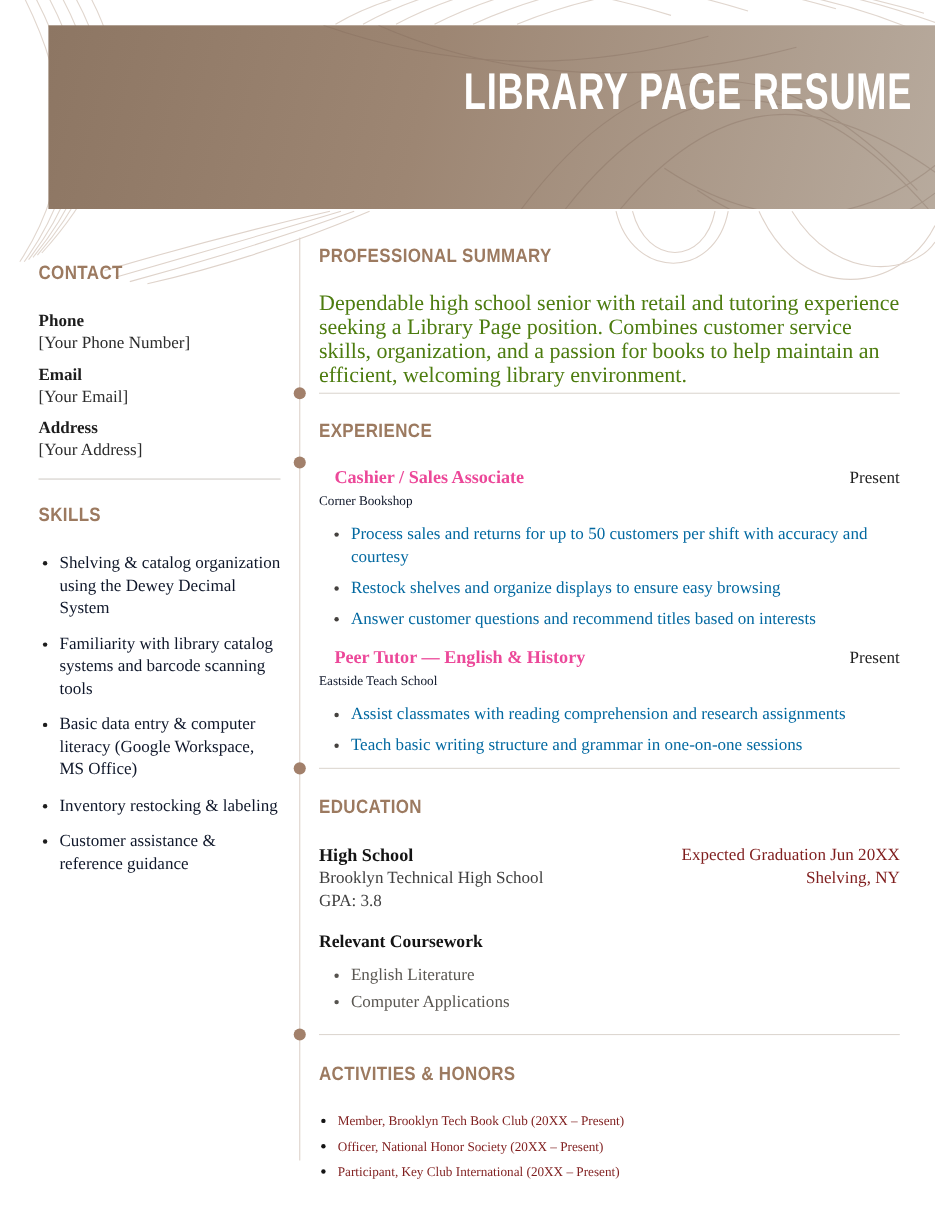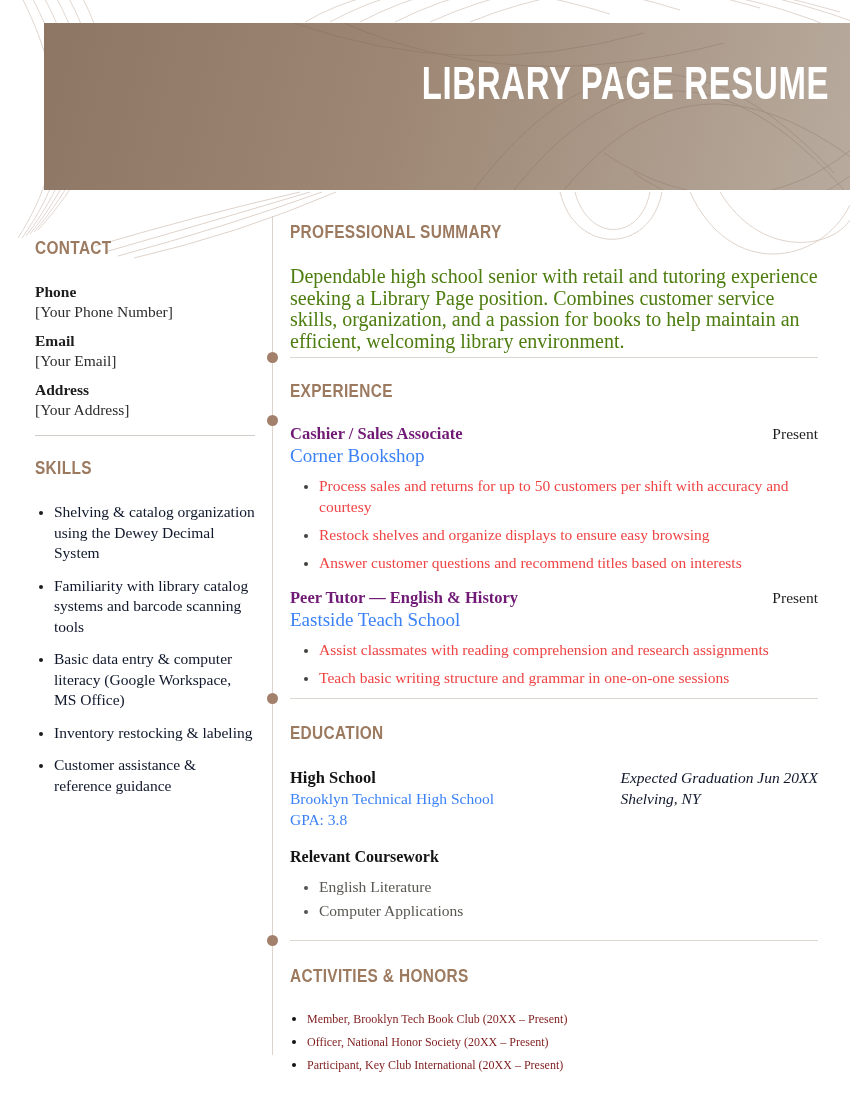--- a/index.html
+++ b/index.html
@@ -56,32 +56,32 @@
 
   
   .col-right h2.section { margin-top:0; }
   .summary-head { margin-top:8px !important; }
   p.summary { margin:24px 0 0 0; font-size:20px; line-height:21.5px; color:#4d7c0f; }
   .summary-rule    { margin:5px 0 0 0; }
   .experience-head { margin-top:24px !important; }
   .job { margin-top:22px; }
   .job2 { margin-top:14px; }
   .job-head { display:flex; justify-content:space-between; align-items:baseline; }
-  .job-title { font-weight:700; font-size:16.5px; line-height:22px; color:#701a75; }
+  .job-title { font-weight:700; font-size:16.5px; line-height:22px; color:#ec4899;margin-left:14px; }
   .job-date  { font-size:15.5px; color:#1f1f1f; }
-  .job-org   { font-size:19px; line-height:21px; color:#3b82f6; }
+  .job-org   { font-size:12px; line-height:21px; color:#0f172a; }
   ul.jlist { margin:9px 0 0 0; padding:0 0 0 29px; }
-  ul.jlist li { font-size:15.5px; line-height:21px; margin-bottom:7px; color:#ef4444; }
+  ul.jlist li { font-size:15.5px; line-height:21px; margin-bottom:7px; color:#0369a1; }
   ul.jlist li::marker { color:#44413e; font-size:13px; }
   .experience-rule { margin:10px 0 0 0; }
   .education-head  { margin-top:25px !important; }
   .edu-row { display:flex; justify-content:space-between; margin-top:24px; }
   .edu-degree { font-weight:700; font-size:16.5px; line-height:21px; color:#141414; }
-  .edu-school, .edu-gpa { font-size:15.5px; line-height:21px; color:#3b82f6; }
-  .edu-right { text-align:left; font-size:15.5px; line-height:21px; color:#0f172a;font-style:italic; }
+  .edu-school, .edu-gpa { font-size:15.5px; line-height:21px; color:#404040; }
+  .edu-right { text-align:right; font-size:15.5px; line-height:21px; color:#7f1d1d; }
   .coursework-title { margin-top:16px; font-weight:700; font-size:16px; line-height:21px; color:#141414; }
   ul.clist { margin:9px 0 0 0; padding:0 0 0 29px; }
   ul.clist li { font-size:15.5px; line-height:22.5px; margin-bottom:1px; color:#5a5752; }
   ul.clist li::marker { color:#55524e; font-size:13px; }
   .education-rule { margin:18px 0 0 0; }
   .activities-head { margin-top:26px !important; }
   ul.alist { margin:22px 0 0 0; padding:0 0 0 17px; }
   ul.alist li { font-size:12px; line-height:22.5px; margin-bottom:0.5px; color:#7f1d1d; }
   ul.alist li::marker { color:#141414; font-size:13px; }
 </style>

